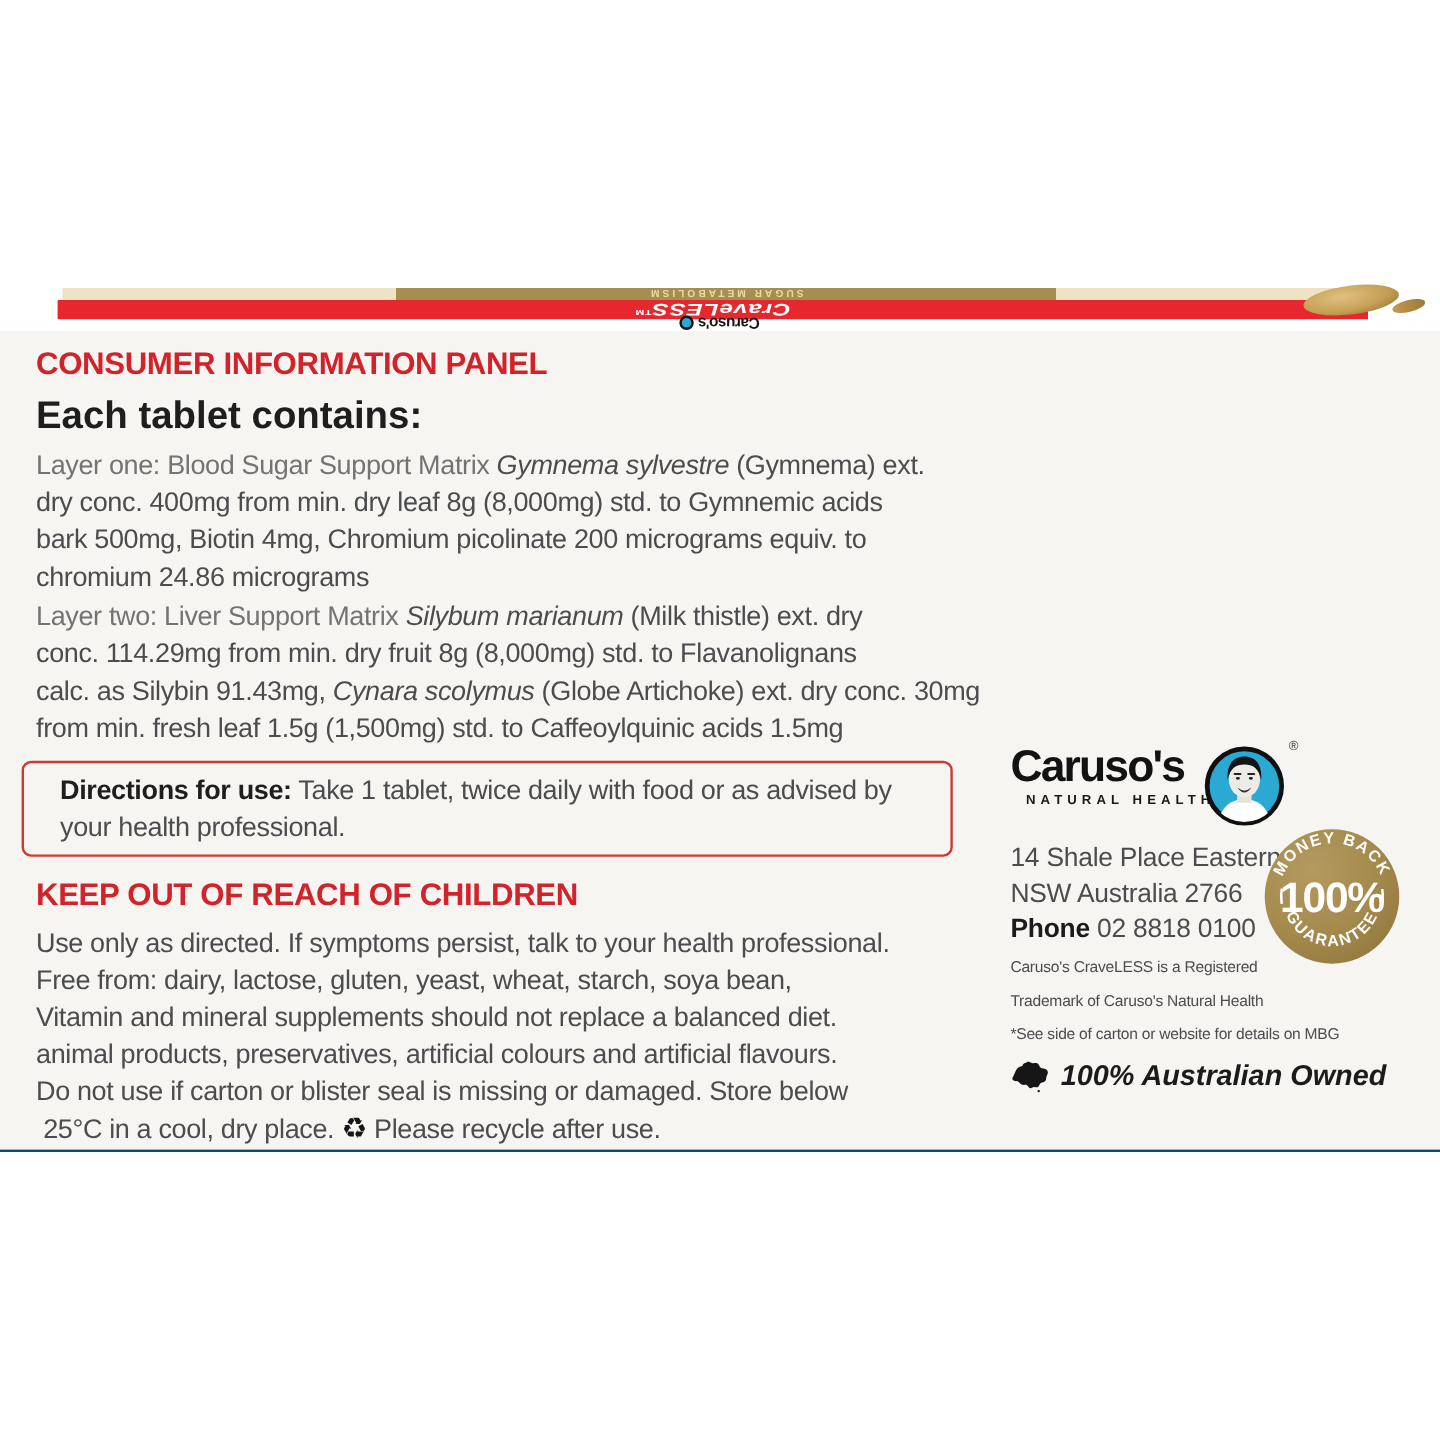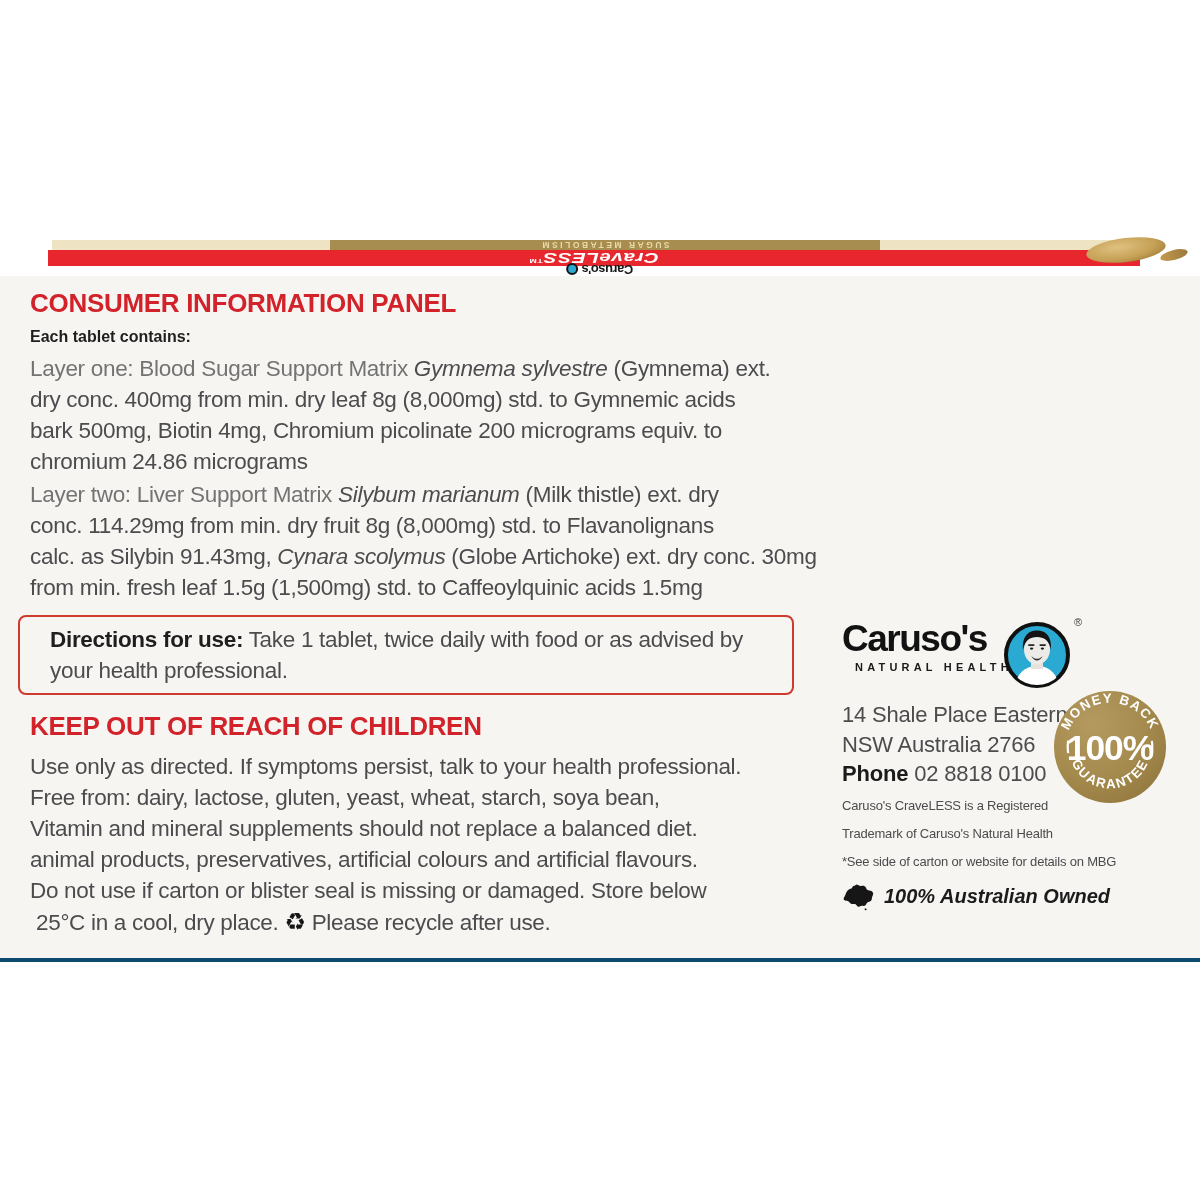--- a/index.html
+++ b/index.html
@@ -28,25 +28,25 @@
   .tablet-blob2{position:absolute;left:1160px;top:250px;width:28px;height:10px;border-radius:50%;
     background:linear-gradient(90deg,#c49a4f,#9a7a3c);transform:rotate(-14deg);}
   .mini-logo{position:absolute;left:0;top:262px;width:1200px;height:14px;
     display:flex;align-items:center;justify-content:center;}
   .mini-logo-inner{transform:rotate(180deg);display:flex;align-items:center;gap:4px;}
   .mini-logo-text{font-weight:bold;font-size:13px;letter-spacing:-.5px;color:#191919;}
   .mini-circle{width:12px;height:12px;border-radius:50%;background:#2aa9d2;border:2px solid #141414;box-sizing:border-box;}
 
   
   .panel{position:absolute;left:0;top:276px;width:1200px;height:682px;background:#f6f5f2;
-    border-bottom:4px solid #0c4a6e;}
+    border-bottom:2px solid #0c4a6e;}
 
   .left-col{position:absolute;left:30px;top:12px;width:810px;color:#4c4c4e;}
   .red-head{color:#d2232b;font-weight:bold;font-size:26px;letter-spacing:-.3px;margin:0 0 9px 0;white-space:pre;}
-  .sub-head{color:#1f1e1e;font-weight:bold;font-size:16px;margin:0 0 7px 0;white-space:pre;}
+  .sub-head{color:#1f1e1e;font-weight:bold;font-size:32px;margin:0 0 7px 0;white-space:pre;}
   .ln{font-size:22.5px;line-height:31px;letter-spacing:-.3px;white-space:pre;}
   .ln .b{font-weight:normal;color:#737373;}
   .ln .i{font-style:italic;}
   .para{margin:0 0 2px 0;}
   .directions{border:2px solid #cd3a2e;border-radius:8px;margin:12px 0 16px -12px;
     padding:7px 30px;width:712px;font-size:22.5px;line-height:31px;letter-spacing:-.3px;color:#4c4c4e;}
   .directions .b{font-weight:bold;color:#1f1e1e;}
   .warn-head{margin-top:2px;margin-bottom:9px;}
   .recycle{color:#161616;font-size:24px;}
 
@@ -54,21 +54,21 @@
   .right-col{position:absolute;left:842px;top:344px;width:352px;color:#4c4c4e;}
   .logo-row{position:relative;height:80px;}
   .logo-word{font-weight:bold;font-size:37px;letter-spacing:-1.5px;color:#121212;line-height:38px;}
   .logo-sub{font-size:11px;letter-spacing:4.2px;color:#1a1a1a;font-weight:bold;margin:3px 0 0 13px;}
   .logo-face{position:absolute;left:160px;top:0px;width:70px;height:70px;}
   .reg-mark{position:absolute;left:232px;top:-4px;font-size:11px;color:#3c3c3c;}
   .addr{font-size:22px;line-height:29.5px;letter-spacing:-.2px;white-space:pre;}
   .addr .b{font-weight:bold;color:#1b1b1b;}
   .fine{font-size:13px;line-height:28px;letter-spacing:-.2px;white-space:pre;margin-top:3px;}
   .aus-row{display:flex;align-items:center;gap:8px;margin-top:7px;}
-  .aus-row .aus-text{font-weight:bold;font-style:italic;font-size:20px;color:#1b1b1b;white-space:pre;}
+  .aus-row .aus-text{font-weight:bold;font-style:italic;font-size:24px;color:#1b1b1b;white-space:pre;}
 
   
   .badge{position:absolute;left:1051px;top:412px;width:118px;height:118px;}
 </style>
 </head>
 <body>
 
 <div class="stage">
 
   <div class="flap">

